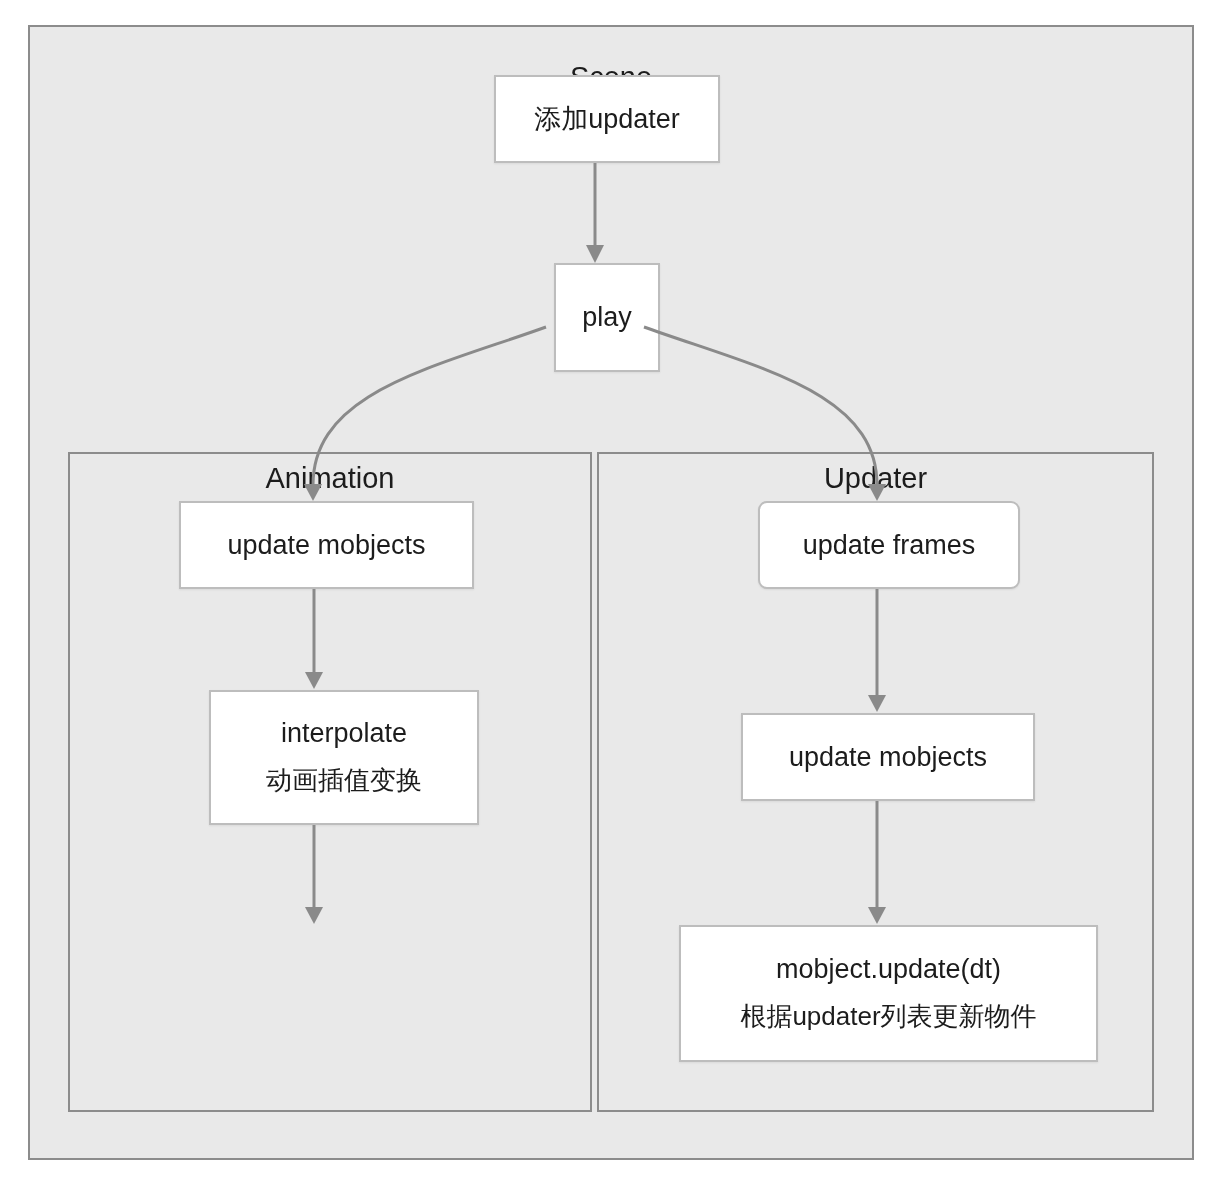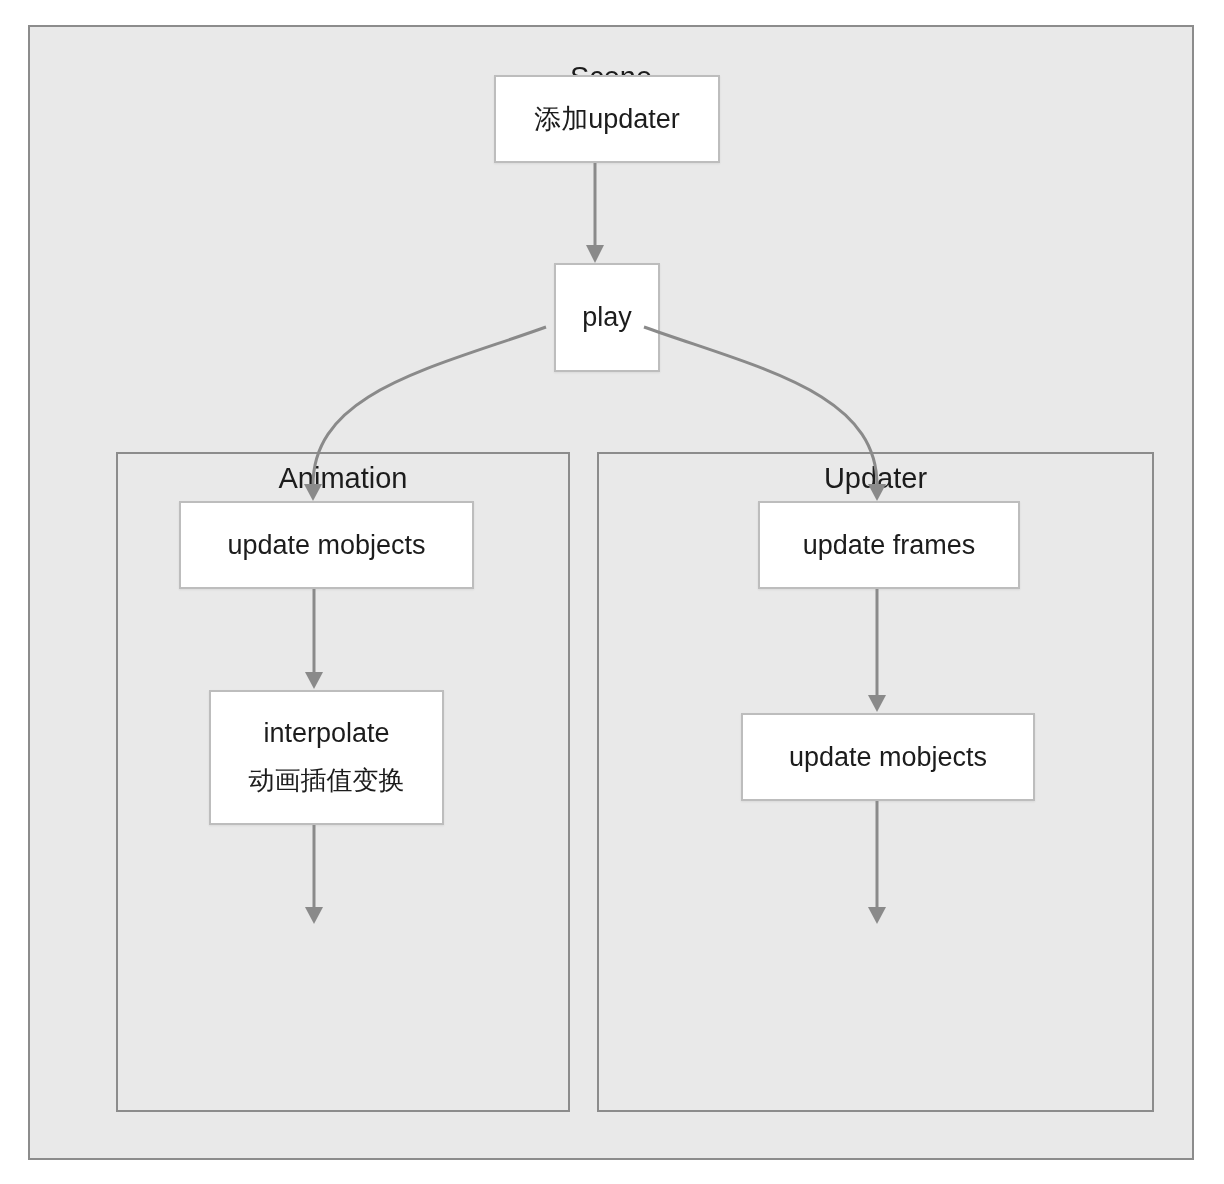--- a/index.html
+++ b/index.html
@@ -17,42 +17,42 @@
     position: absolute; left: 28px; top: 25px; width: 1166px; height: 1135px;
     background: var(--panel-bg); border: 2px solid var(--panel-border);
   }
   .panel-title {
     position: absolute; left: 0; top: 34px; width: 100%;
     text-align: center; font-size: 29px; font-weight: 500;
   }
   .container {
     position: absolute; border: 2px solid var(--container-border);
   }
-  .container-anim { left: 68px; top: 452px; width: 454px; height: 660px; margin-left: 48px; }
+  .container-anim { left: 68px; top: 452px; width: 524px; height: 660px; }
   .container-upd  { left: 597px; top: 452px; width: 557px; height: 660px; }
   .container-title {
     position: absolute; left: 0; top: 8px; width: 100%;
     text-align: center; font-size: 29px; font-weight: 500;
   }
   .node {
     position: absolute; background: var(--node-bg);
     border: 2px solid var(--node-border);
     display: flex; flex-direction: column; align-items: center; justify-content: center;
     gap: 14px; box-shadow: 0 1px 2px rgba(0,0,0,0.07); margin-left: 12px;
   }
   .node .label { font-size: 27px; white-space: nowrap; }
   
   .node .sub { font-size: 26px; white-space: nowrap; font-family: "Liberation Sans", serif; }
 
   .n-add-updater   { left: 482px; top: 75px;  width: 226px; height: 88px; }
   .n-play          { left: 542px; top: 263px; width: 106px; height: 109px; }
   .n-anim-upd-mob  { left: 167px; top: 501px; width: 295px; height: 88px; }
-  .n-interpolate   { left: 197px; top: 690px; width: 235px; height: 135px; }
+  .n-interpolate   { left: 197px; top: 690px; width: 270px; height: 135px; }
   .n-interp-mob    { left: 138px; top: 925px; width: 349px; height: 137px; }
-  .n-upd-frames    { left: 746px; top: 501px; width: 262px; height: 88px; }
+  .n-upd-frames    { left: 746px; top: 501px; width: 262px; height: 88px; border-radius: 9px; }
   .n-upd-upd-mob   { left: 729px; top: 713px; width: 294px; height: 88px; }
   .n-mob-update    { left: 667px; top: 925px; width: 419px; height: 137px; }
 
   svg.arrows { position: absolute; left: 0; top: 0; pointer-events: none; }
   .edge { stroke: var(--arrow); stroke-width: 3; fill: none; }
   .head { fill: var(--arrow); stroke: none; }
 </style>
 </head>
 <body>
 
@@ -89,20 +89,24 @@
 
 
   <div class="node n-upd-frames">
     <div class="label">update frames</div>
   </div>
 
   <div class="node n-upd-upd-mob">
     <div class="label">update mobjects</div>
   </div>
 
+  <div class="node n-mob-update">
+    <div class="label">mobject.update(dt)</div>
+    <div class="sub">根据updater列表更新物件</div>
+  </div>
 
   <svg class="arrows" width="1224" height="1184" aria-hidden="true">
 
     <g>
       <line class="edge" x1="595" y1="163" x2="595" y2="246"></line>
       <polygon class="head" points="586,245 604,245 595,263"></polygon>
     </g>
 
     <g>
       <path class="edge" d="M 546 327 C 432 368, 313 392, 313 485"></path>

